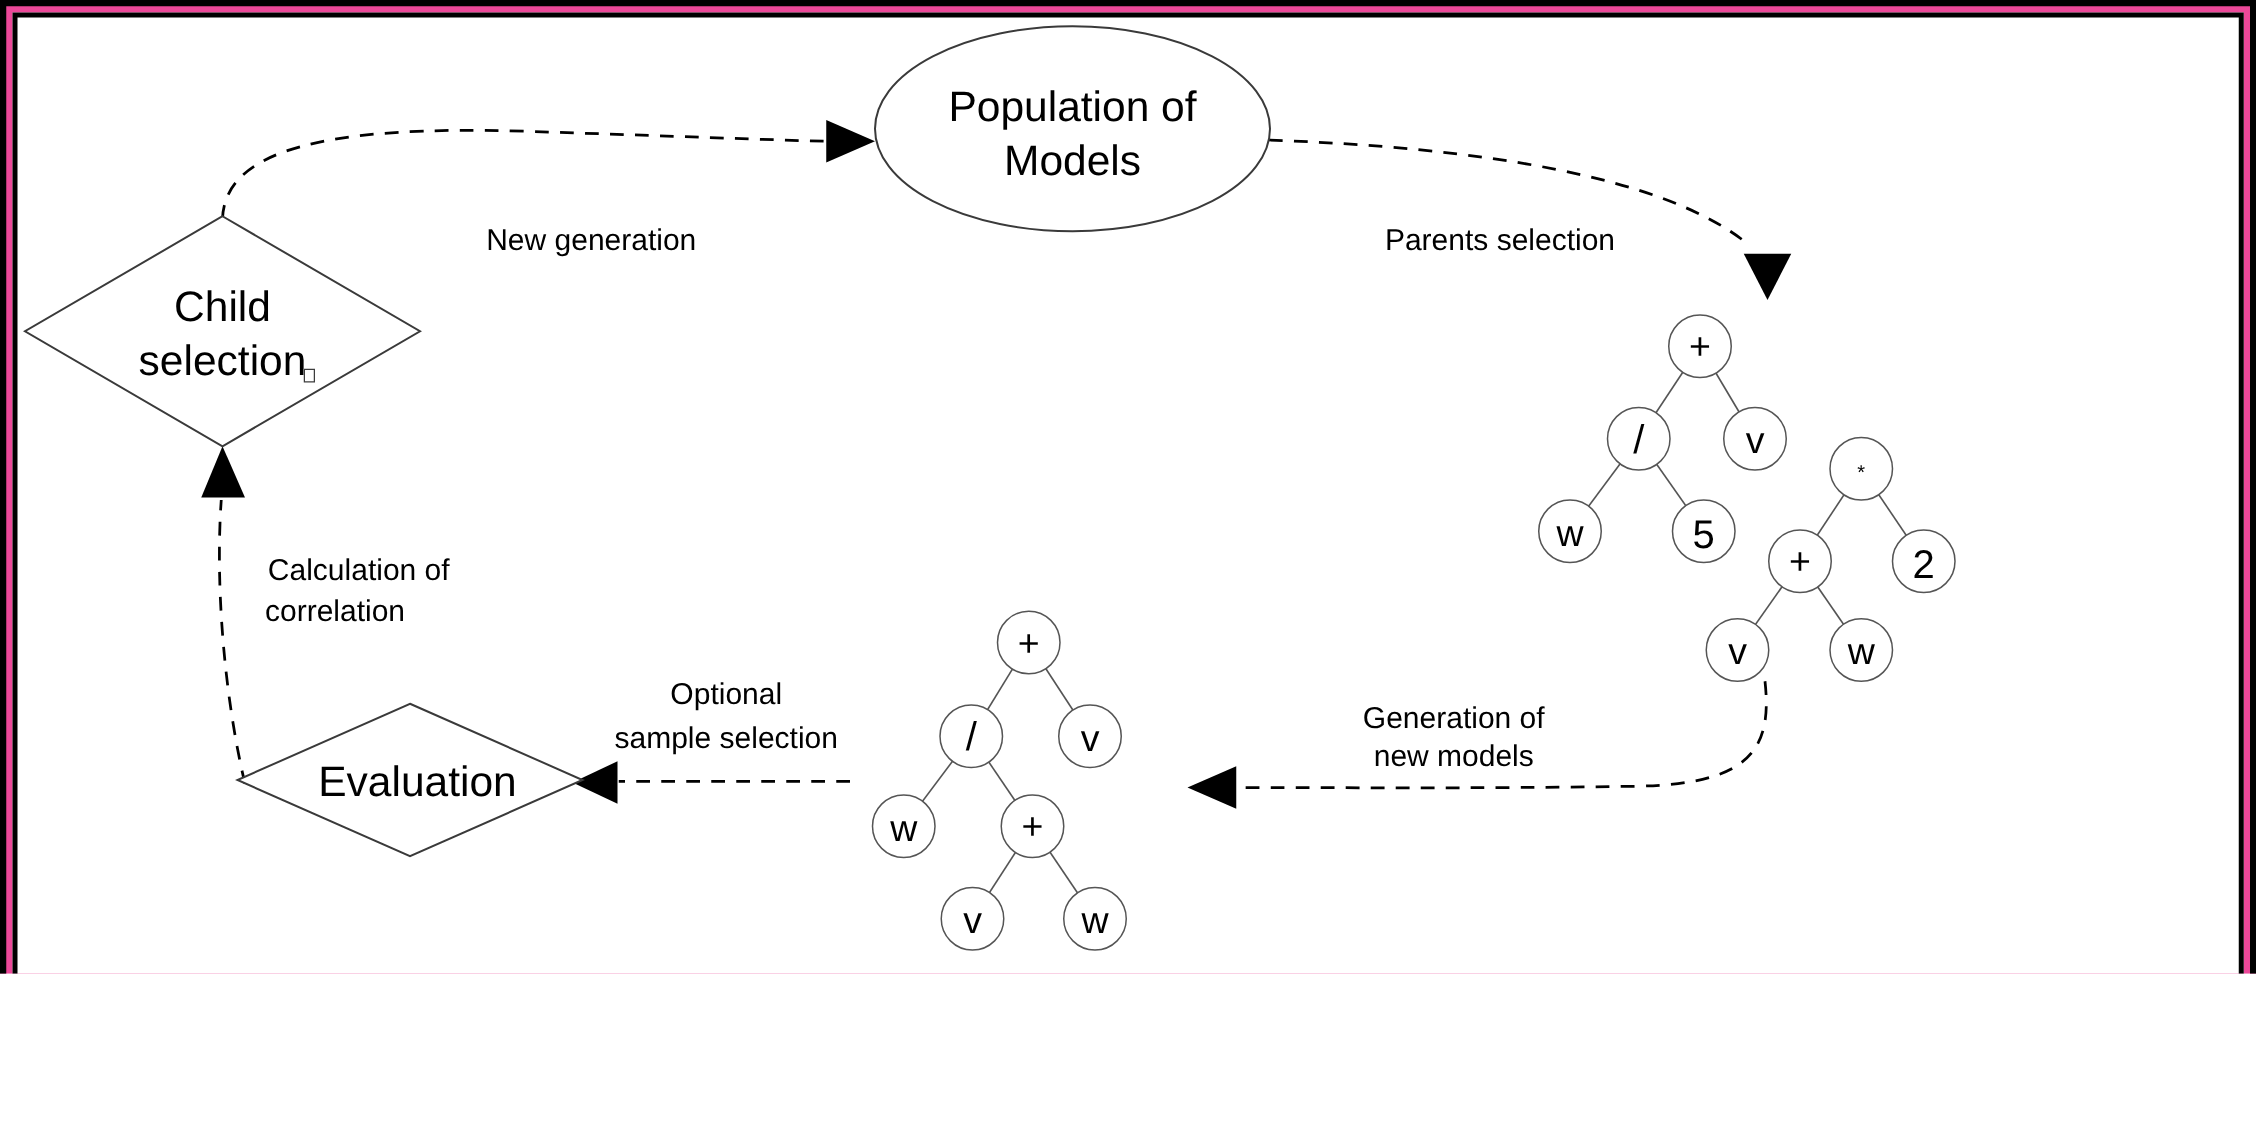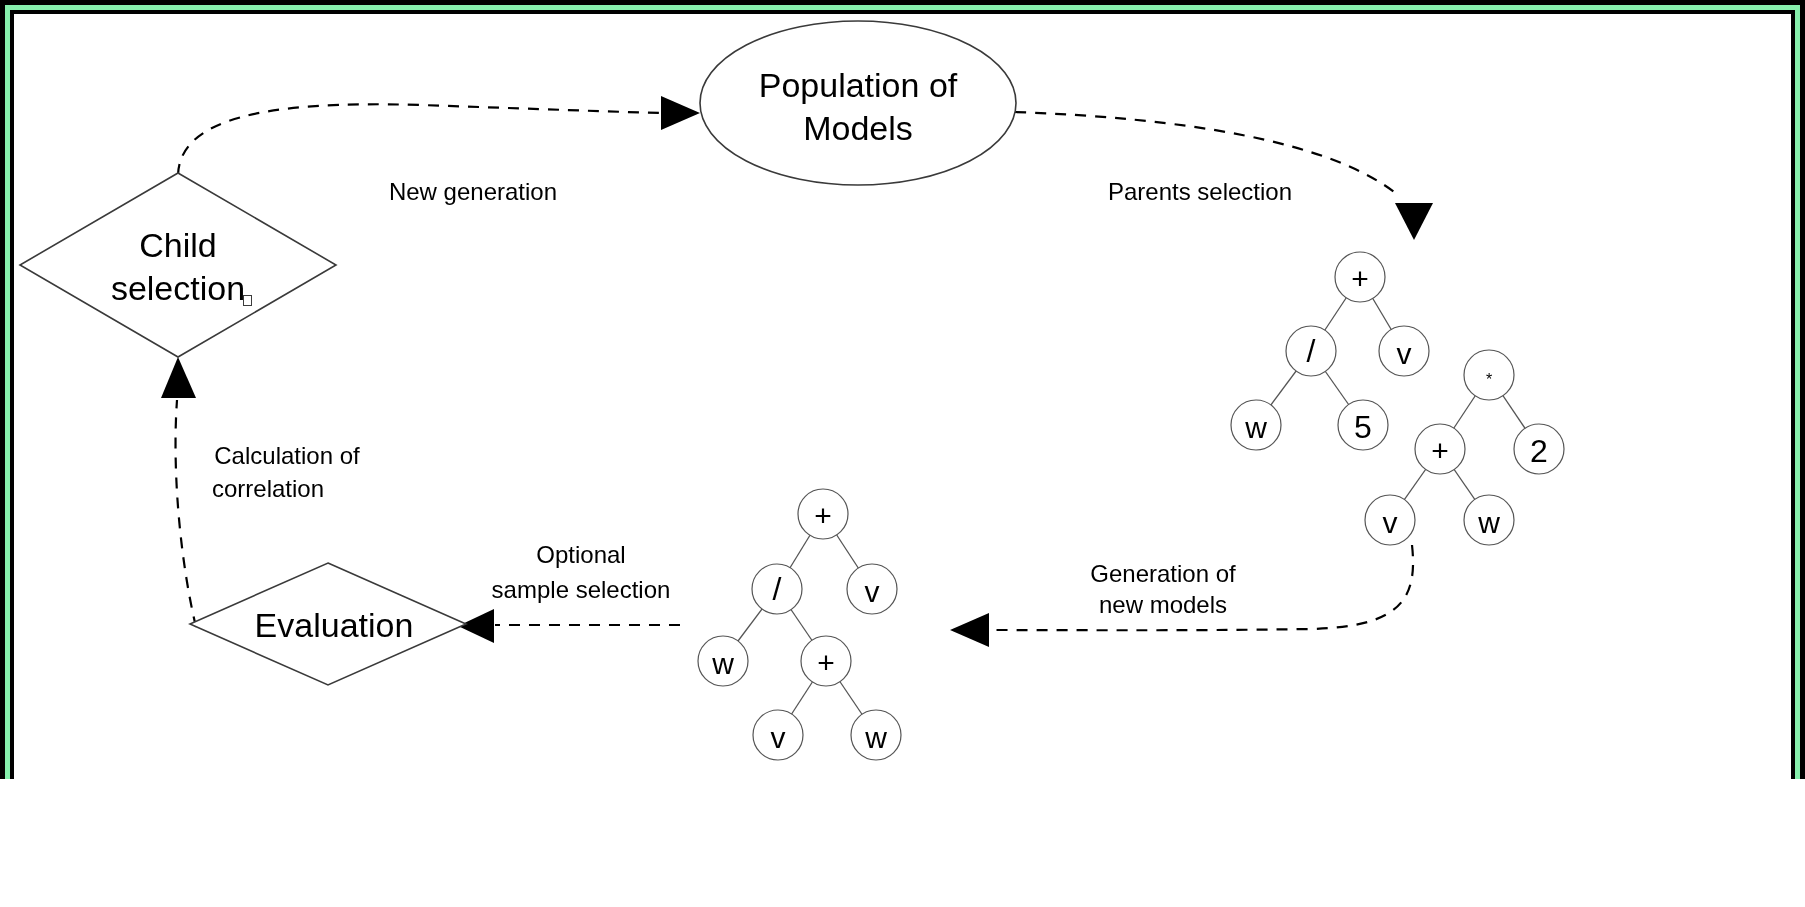--- a/index.html
+++ b/index.html
@@ -5,21 +5,21 @@
   html, body {
     margin: 0;
     padding: 0;
     background: #ffffff;
     font-family: "Liberation Sans", sans-serif;
   }
   #stage {
     position: relative;
     width: 1805px;
     height: 779px;
-    background: #86efac;
+    background: #ec4899;
     overflow: hidden;
   }
   
   #frame-outer {
     position: absolute;
     left: 0; top: 0;
     width: 1805px; height: 907px;
     box-sizing: border-box;
     border: 5px solid #000000;
   }

